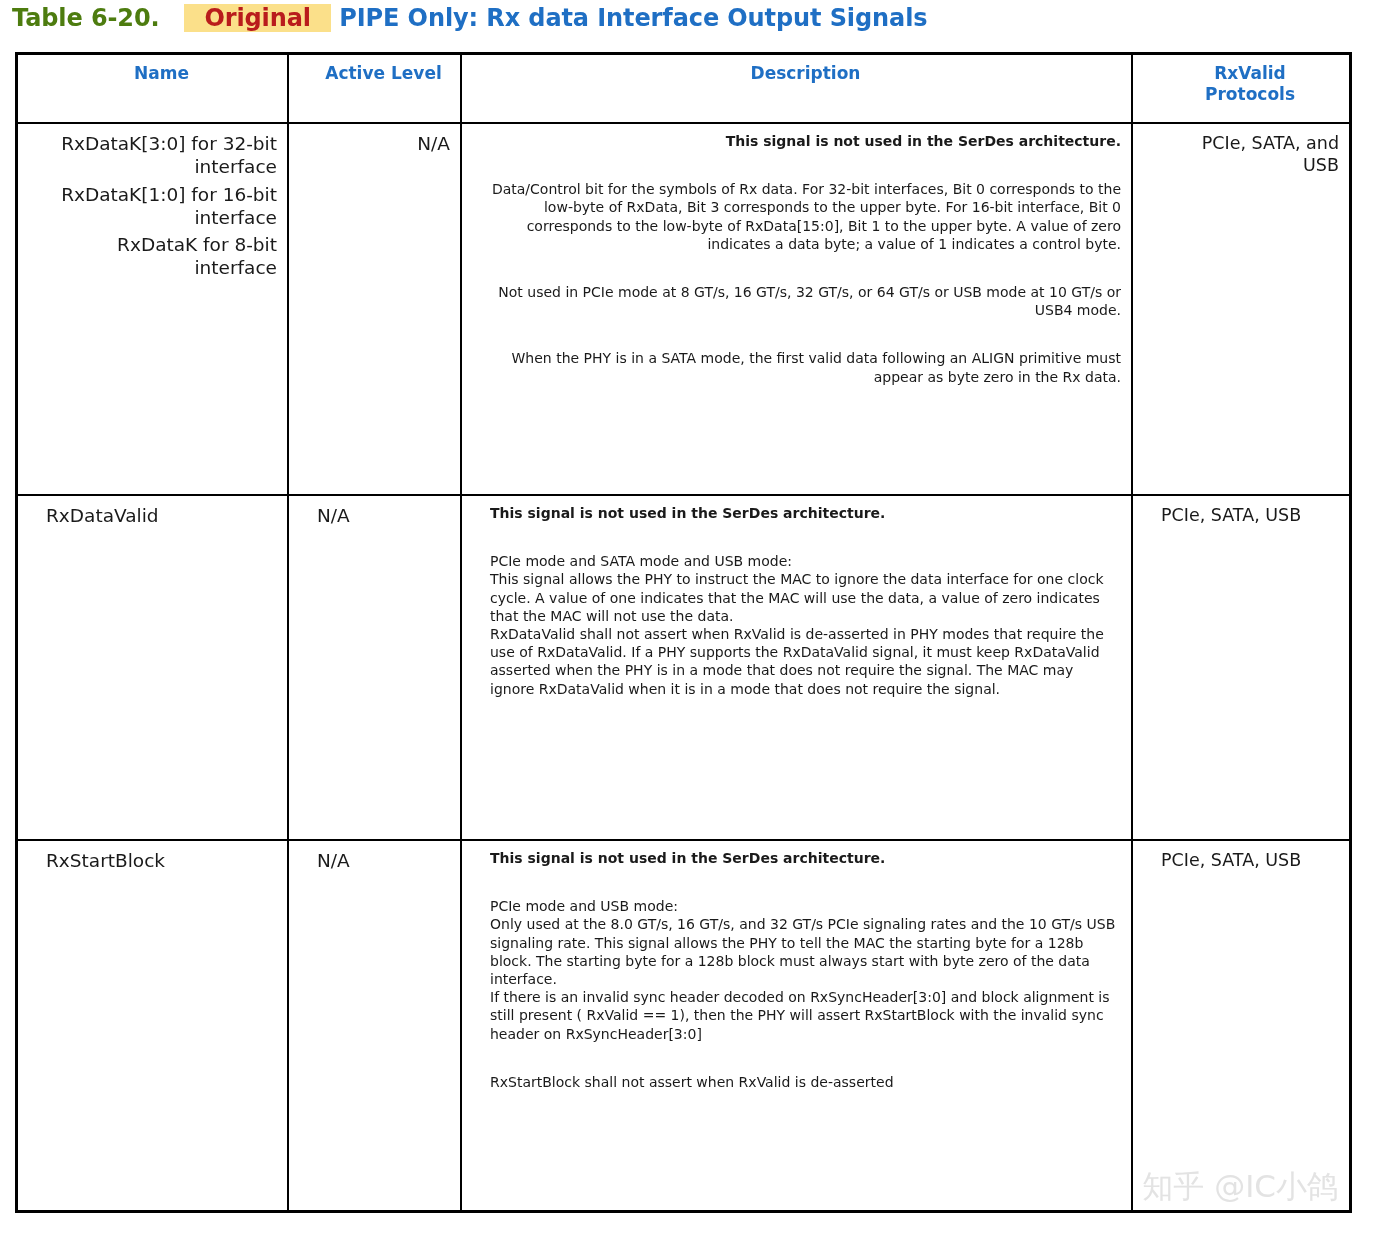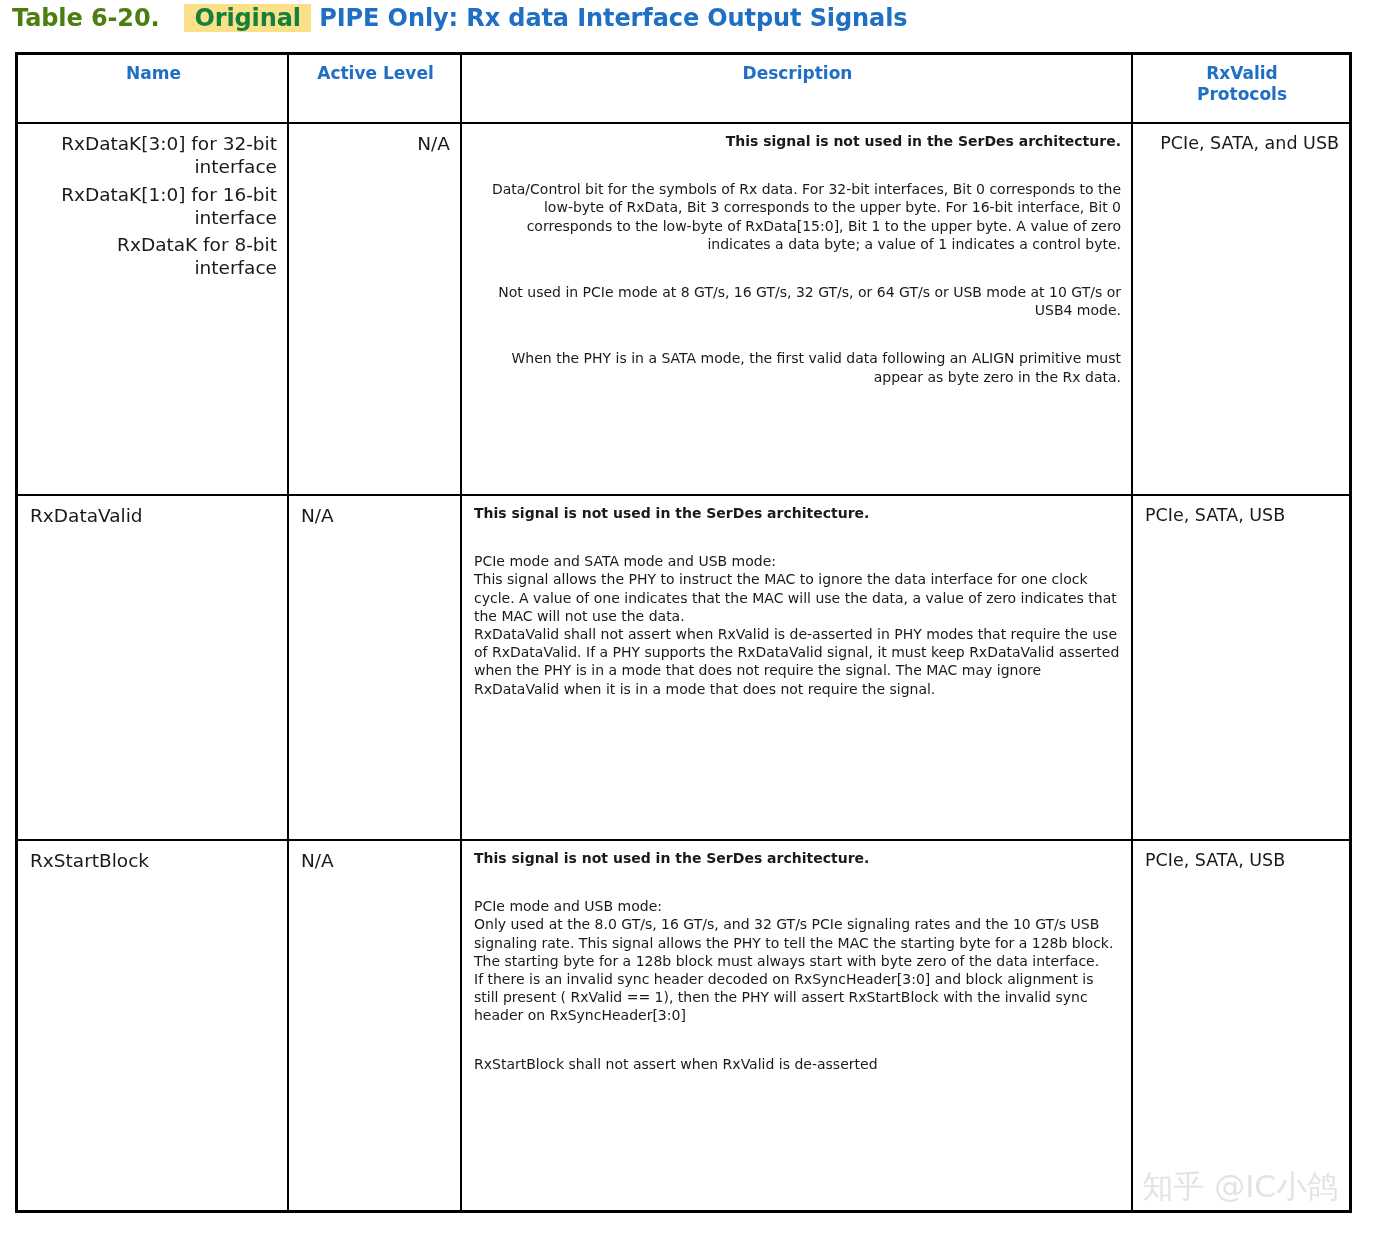--- a/index.html
+++ b/index.html
@@ -23,22 +23,22 @@
     top: 4px;
     font-size: 24px;
     font-weight: bold;
     color: #1f6fc4;
     white-space: nowrap;
     letter-spacing: -0.1px;
   }
   .title-num { color: #4d7c0f; }
   .title-highlight {
     background: #fbe08a;
-    color: #15803d;
-    padding: 0 10px;
+    color: #b91c1c;
+    padding: 0 20px;
   }
   .title-rest { color: #1f6fc4; }
 
   
   .tbl-wrap {
     position: absolute;
     left: 15px;
     top: 52px;
     width: 1337px;
     border: 3px solid #000000;
@@ -47,21 +47,21 @@
   }
   table.signals {
     border-collapse: collapse;
     width: 100%;
     table-layout: fixed;
   }
   table.signals td, table.signals th {
     border-right: 2px solid #000000;
     border-bottom: 2px solid #000000;
     vertical-align: top;
-    padding: 8px 10px 8px 12px;
+    padding: 8px 10px 8px 28px;
     box-sizing: border-box;
   }
   table.signals td:last-child, table.signals th:last-child {
     border-right: none;
   }
   table.signals tr:last-child td {
     border-bottom: none;
   }
 
   

